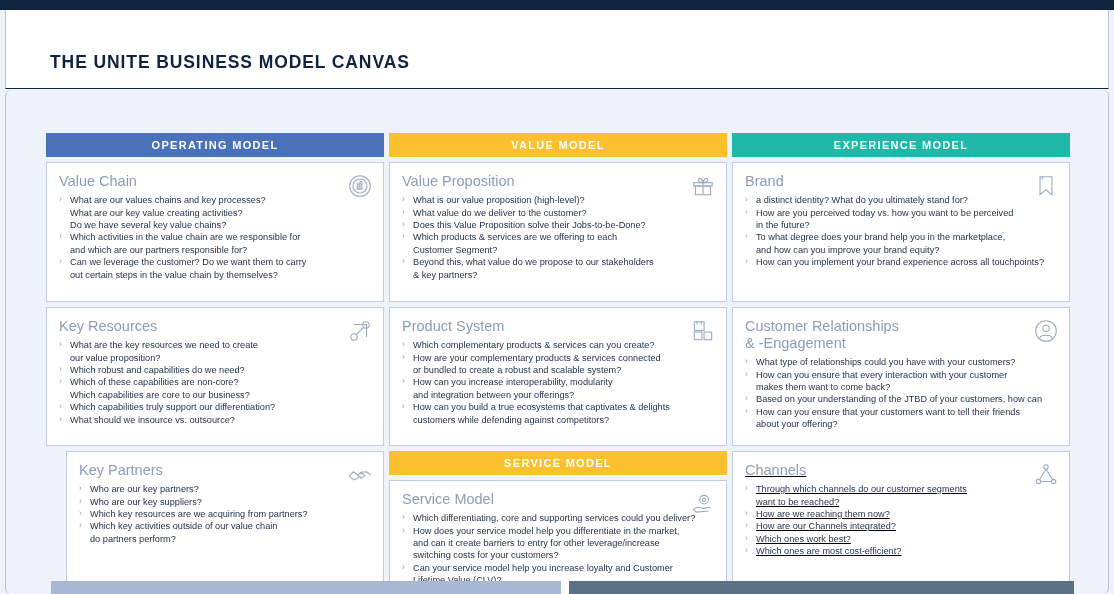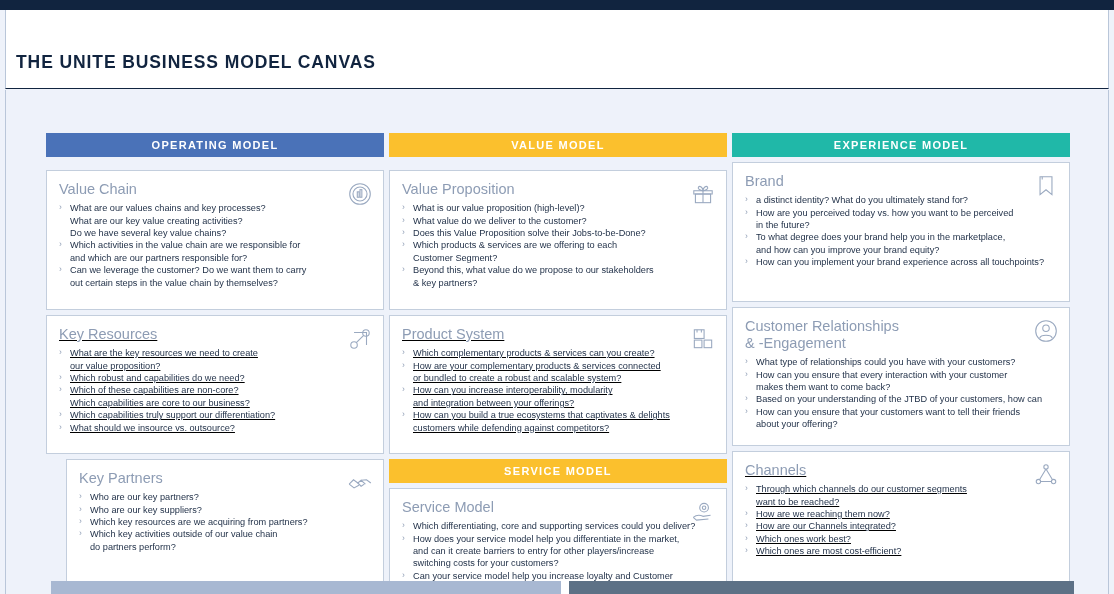--- a/index.html
+++ b/index.html
@@ -20,29 +20,30 @@
   .title-band {
     position: absolute; left: 5px; top: 10px; width: 1104px; height: 79px;
     background: #ffffff;
     border-left: 1px solid #b9c6d9;
     border-right: 1px solid #b9c6d9;
     border-bottom: 1px solid #11243f;
     display: flex; align-items: flex-end;
   }
   .page-title {
     font-size: 17.5px; font-weight: bold; letter-spacing: 0.9px;
-    color: #11243f; padding: 0 0 15px 10px; white-space: nowrap;
+    color: #11243f; padding: 0 0 15px 44px; white-space: nowrap;
   }
 
   
   .canvas-area {
     position: absolute; left: 5px; top: 90px; width: 1104px; height: 504px;
     background: #eef2fa;
     border-left: 1px solid #b9c6d9;
     border-right: 1px solid #b9c6d9;
+    border-radius: 6px;
   }
 
   .columns {
     position: absolute; left: 40px; top: 43px;
     width: 1024px;
     display: flex; gap: 5px;
   }
   .col { width: 338px; display: flex; flex-direction: column; gap: 5px; }
 
   .band {
@@ -52,22 +53,22 @@
   .band.blue   { background: #4a72b8; }
   .band.yellow { background: #fbc02d; }
   .band.teal   { background: #20b8a8; }
 
   .card {
     background: #ffffff;
     border: 1px solid #c3cedd;
     padding: 10px 12px 8px 12px;
     position: relative;
   }
-  .card.h-tall  { height: 140px; margin-top: 8px; }
-  .card.h-mid   { height: 139px; text-decoration: underline; }
+  .card.h-tall  { height: 140px; }
+  .card.h-mid   { height: 139px; }
   .card.h-low   { height: 139px; margin-left: 20px; }
   .card.h-svc   { height: 134px; }
   .card.h-brand { height: 140px; }
   .card.h-cust  { height: 139px; }
   .card.h-chan  { height: 139px; text-decoration: underline; }
 
   .card-title {
     color: #8d9cb4; font-size: 14.5px; font-weight: normal;
     line-height: 1.18; margin-bottom: 4px; padding-right: 34px;
   }
@@ -221,21 +222,21 @@
           <span class="icon">
             <svg viewBox="0 0 24 24" fill="none" stroke="currentColor" stroke-width="1">
               <circle cx="13" cy="8" r="4"></circle>
               <circle cx="13" cy="8" r="1.6"></circle>
               <path d="M3 17 C6 14.5 9 14.5 12 16 L19 15"></path>
               <path d="M3 17 L6 19.5 L17 18.5"></path>
             </svg>
           </span>
           <ul class="qs">
             <li><span class="chev">›</span><span>Which differentiating, core and supporting services could you deliver?</span></li>
-            <li><span class="chev">›</span><span>How does your service model help you differentiate in the market,</span><span class="cont">and can it create barriers to entry for other players/increase</span><span class="cont">switching costs for your customers?</span></li>
+            <li><span class="chev">›</span><span>How does your service model help you differentiate in the market,</span><span class="cont">and can it create barriers to entry for other leverage/increase</span><span class="cont">switching costs for your customers?</span></li>
             <li><span class="chev">›</span><span>Can your service model help you increase loyalty and Customer</span><span class="cont">Lifetime Value (CLV)?</span></li>
           </ul>
         </div>
       </div>
 
       <div class="col">
         <div class="band teal">EXPERIENCE MODEL</div>
 
         <div class="card h-brand">
           <div class="card-title">Brand</div>

